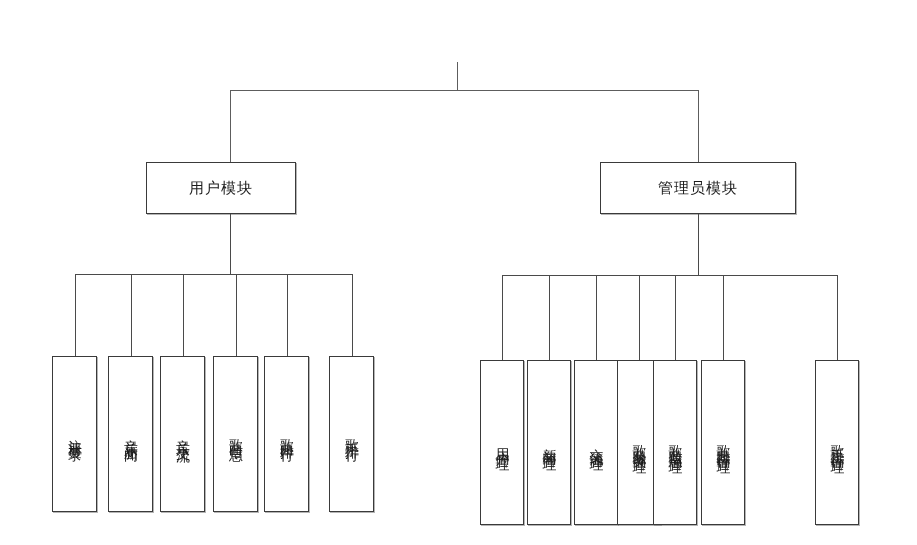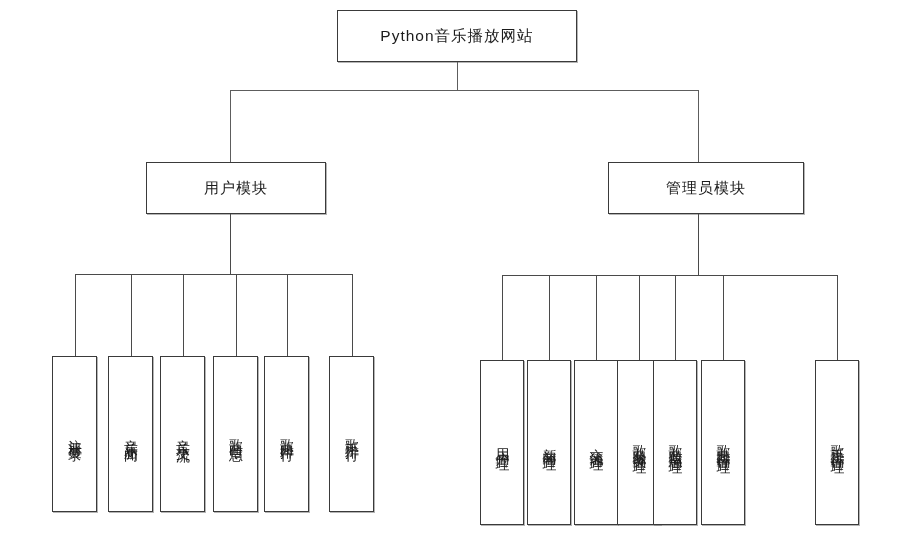--- a/index.html
+++ b/index.html
@@ -69,33 +69,30 @@
     letter-spacing: 0.4px;
     white-space: nowrap;
     user-select: none;
   }
 </style>
 </head>
 <body>
 
 <div id="canvas">
 
-  <div class="node node-h node-root" id="root-node" style="left: 337px; top: 10px; width: 240px; height: 52px;">
-    <span>Python音乐播放网站</span>
-  </div>
 
   <div class="ln ln-v ln-thick" id="root-trunk" style="left: 457px; top: 62px; height: 28px;"></div>
   <div class="ln ln-h ln-thick" id="level1-bar" style="left: 229.5px; top: 90px; width: 468.5px;"></div>
   <div class="ln ln-v ln-thick" id="level1-drop-l" style="left: 229.5px; top: 90px; height: 72px;"></div>
   <div class="ln ln-v ln-thick" id="level1-drop-r" style="left: 698px; top: 90px; height: 72px;"></div>
 
-  <div class="node node-h" id="module-0" style="left: 146px; top: 162px; width: 180px; height: 52px;">
+  <div class="node node-h" id="module-0" style="left: 146px; top: 162px; width: 150px; height: 52px;">
     <span>用户模块</span>
   </div>
-  <div class="node node-h" id="module-1" style="left: 600px; top: 162px; width: 196px; height: 52px; margin-left: 8px;">
+  <div class="node node-h" id="module-1" style="left: 600px; top: 162px; width: 196px; height: 52px;">
     <span>管理员模块</span>
   </div>
 
   <div class="ln ln-v" id="user-stem" style="left: 229.5px; top: 214px; height: 60px;"></div>
   <div class="ln ln-h" id="user-bar" style="left: 74.5px; top: 274px; width: 277px;"></div>
   <div class="ln ln-v" id="admin-stem" style="left: 698px; top: 214px; height: 61px;"></div>
   <div class="ln ln-h" id="admin-bar" style="left: 502px; top: 275px; width: 335px;"></div>
 
   <div id="user-drops">
       <div class="ln ln-v" style="left: 74.5px; top: 274px; height: 82px;"></div>

